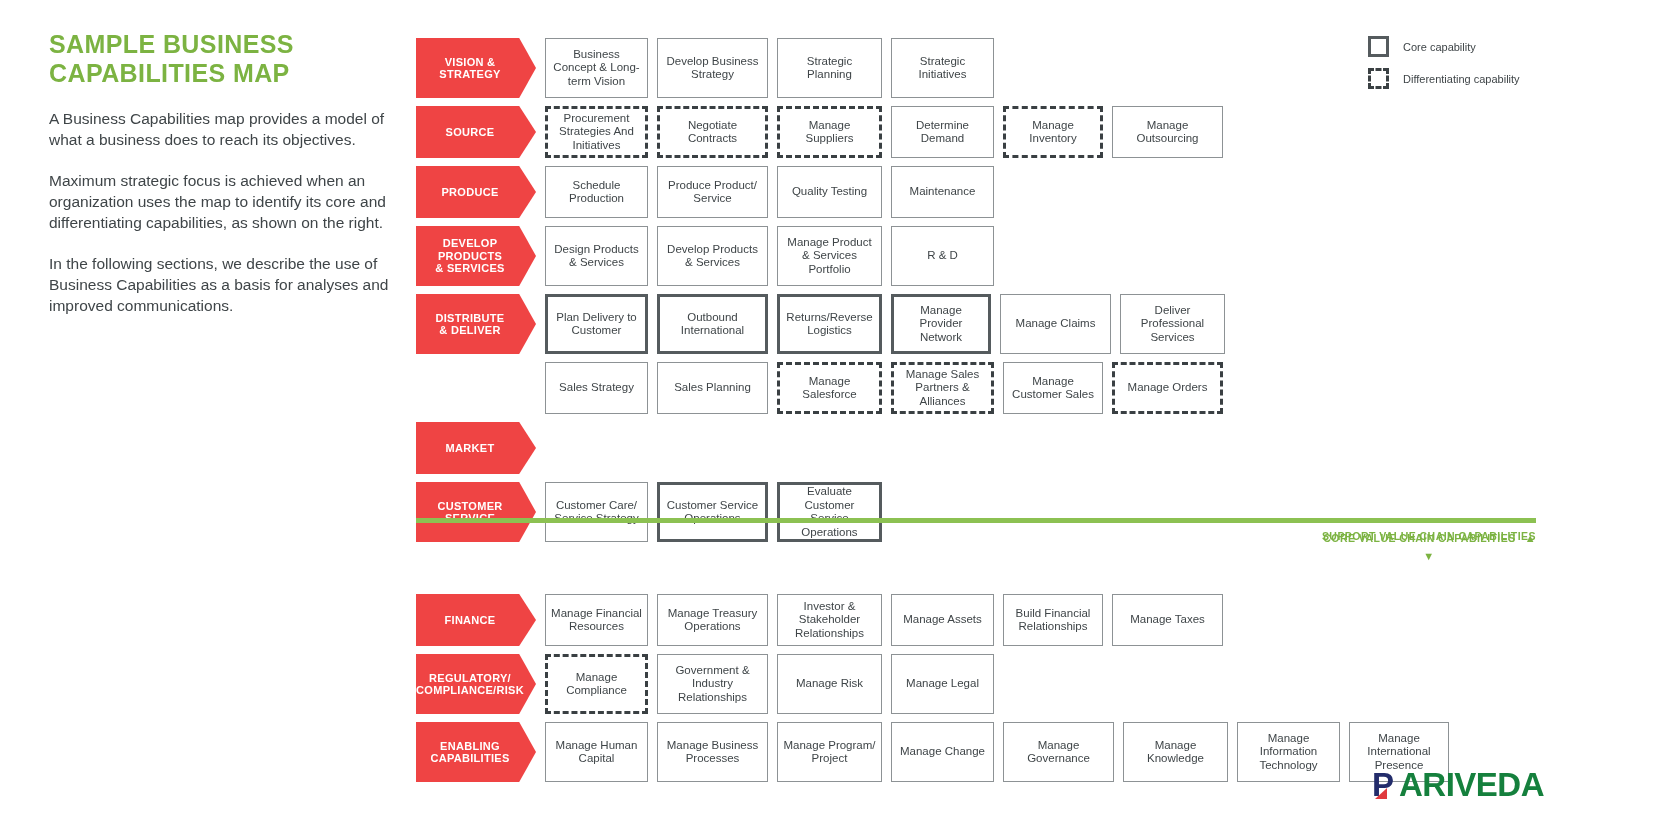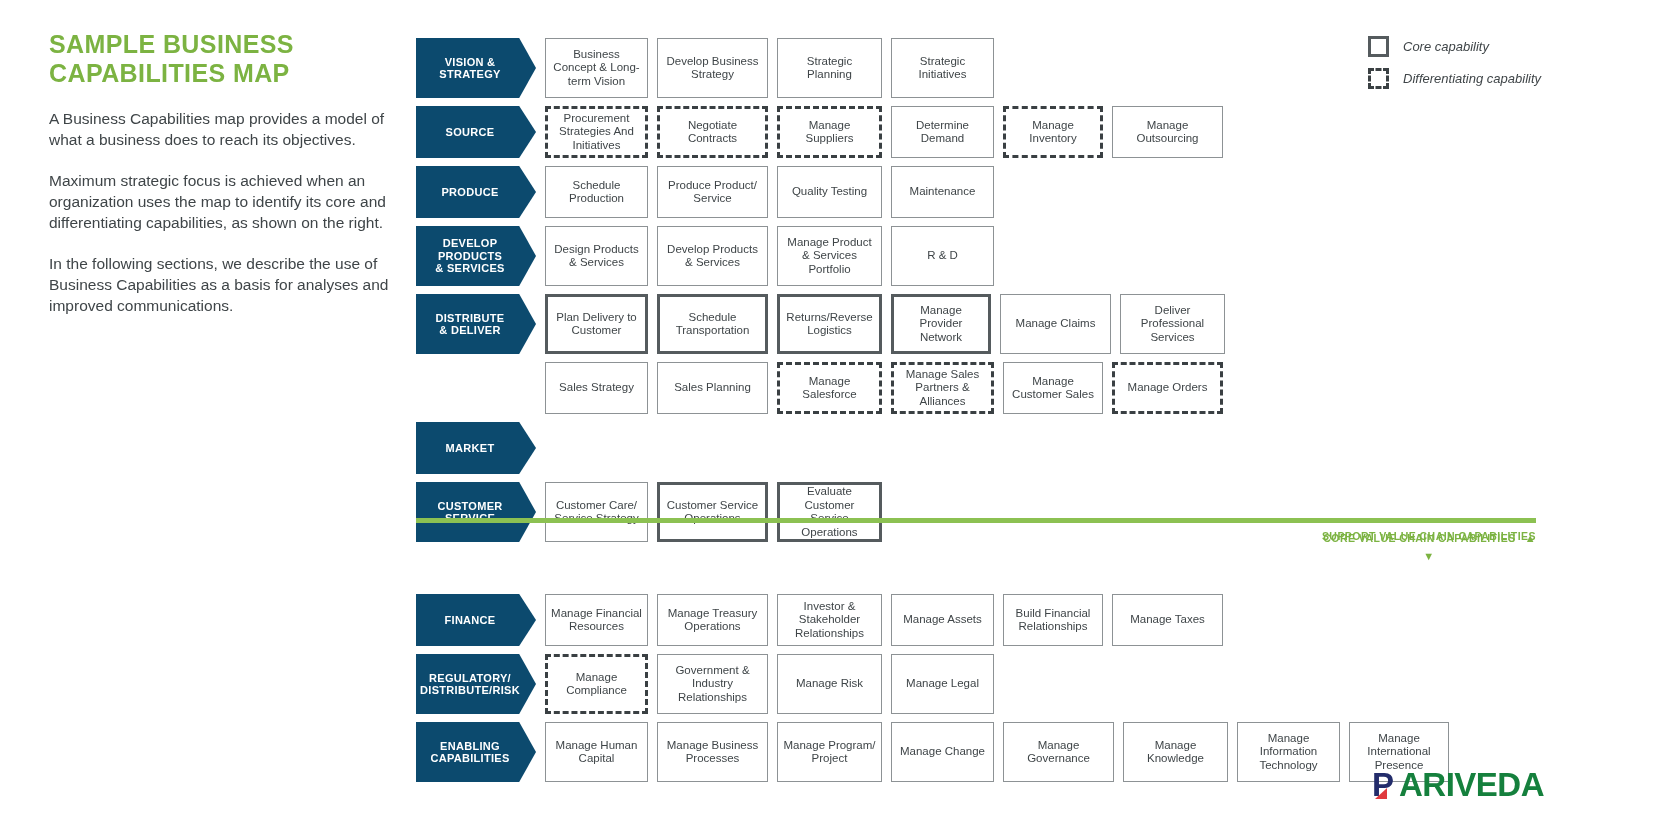--- a/index.html
+++ b/index.html
@@ -17,21 +17,21 @@
   #page-title .ttl-line{display:block;}
   .para{font-size:15.5px;line-height:21px;color:#3f4548;margin:0 0 20px 0;}
   .para .hl{color:#4aa3df;font-weight:bold;}
 
   
   #map{position:absolute;left:416px;top:38px;width:1120px;}
   .cap-row{position:relative;height:52px;margin-bottom:8px;}
   .row-tall{height:60px;}
   .chev{
     position:absolute;left:0;top:0;width:120px;height:100%;
-    background:#0c4a6e;color:#ffffff;font-size:11px;line-height:12.5px;
+    background:#ef4444;color:#ffffff;font-size:11px;line-height:12.5px;
     font-weight:bold;letter-spacing:.3px;text-align:center;
     display:flex;align-items:center;justify-content:center;
     -webkit-clip-path:polygon(0 0,86% 0,100% 50%,86% 100%,0 100%);
     clip-path:polygon(0 0,86% 0,100% 50%,86% 100%,0 100%);
     padding-right:12px;box-sizing:border-box;
   }
   .chev span{display:block;}
   .boxes{position:absolute;left:129px;top:0;height:100%;display:flex;}
   .cap{
     height:100%;box-sizing:border-box;
@@ -58,21 +58,21 @@
   #green-bar{
     position:absolute;left:0;top:18px;width:1120px;height:5px;background:#8cc152;
   }
 
   
   #legend{position:absolute;left:1368px;top:36px;}
   .legend-row{display:flex;align-items:center;margin-bottom:11px;}
   .legend-sq{width:21px;height:21px;box-sizing:border-box;margin-right:14px;}
   .legend-sq.core{border:3px solid #555b5e;}
   .legend-sq.diff{border:3px dashed #3a4043;}
-  .legend-txt{font-size:13px;color:#3f4548;font-style:italic;}
+  .legend-txt{font-size:11px;color:#3f4548;}
 
   
   #logo{position:absolute;left:1372px;top:770px;display:flex;align-items:center;}
   #logo-mark{position:relative;width:26px;height:30px;margin-right:1px;}
   #logo-mark .p{
     position:absolute;left:0;top:0;font-size:33px;font-weight:bold;
     color:#232c6b;line-height:30px;letter-spacing:-1px;
   }
   #logo-mark .accent{
     position:absolute;left:3px;bottom:1px;width:12px;height:11px;
@@ -206,21 +206,21 @@
         <div>
           <span>DISTRIBUTE</span>
           <span>&amp; DELIVER</span>
         </div>
       </div>
       <div class="boxes">
         <div class="cap w1 core">
           <span>Plan Delivery to Customer</span>
         </div>
         <div class="cap w2 core">
-          <span>Schedule Transportation</span>
+          <span>Outbound International</span>
         </div>
         <div class="cap w3 core">
           <span>Returns/Reverse Logistics</span>
         </div>
         <div class="cap w5 core">
           <span>Manage Provider Network</span>
         </div>
         <div class="cap w2">
           <span>Manage Claims</span>
         </div>
@@ -302,21 +302,21 @@
         </div>
         <div class="cap w2">
           <span>Manage Taxes</span>
         </div>
       </div>
     </div>
     <div class="cap-row row-tall">
       <div class="chev">
         <div>
           <span>REGULATORY/</span>
-          <span>DISTRIBUTE/RISK</span>
+          <span>COMPLIANCE/RISK</span>
         </div>
       </div>
       <div class="boxes">
         <div class="cap w1 diff">
           <span>Manage Compliance</span>
         </div>
         <div class="cap w2">
           <span>Government &amp; Industry Relationships</span>
         </div>
         <div class="cap w3">

